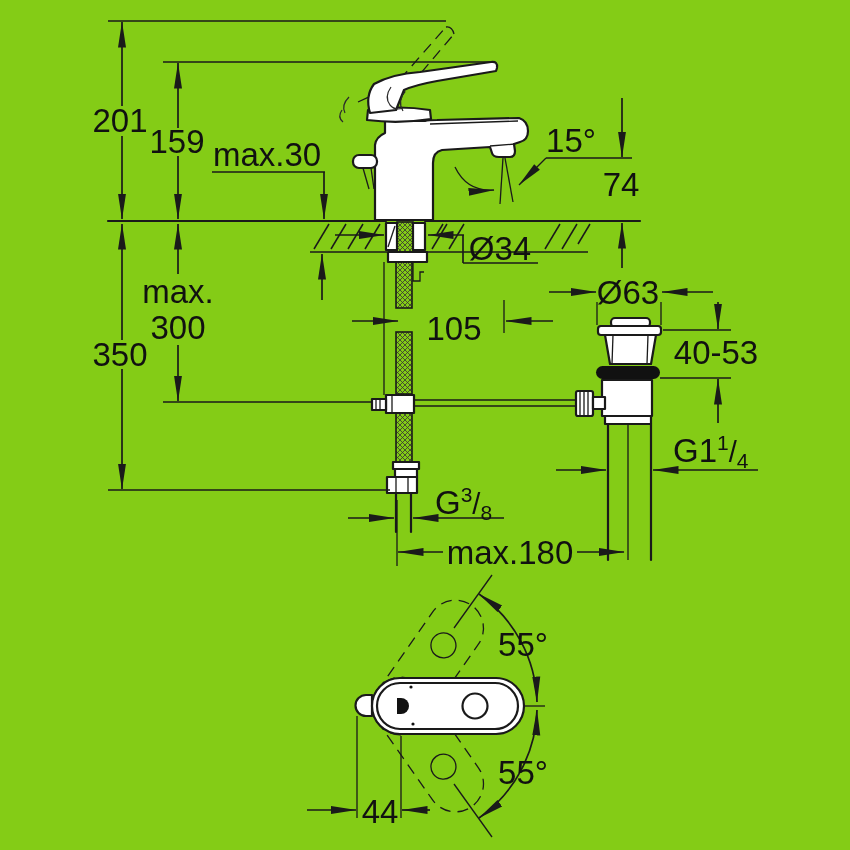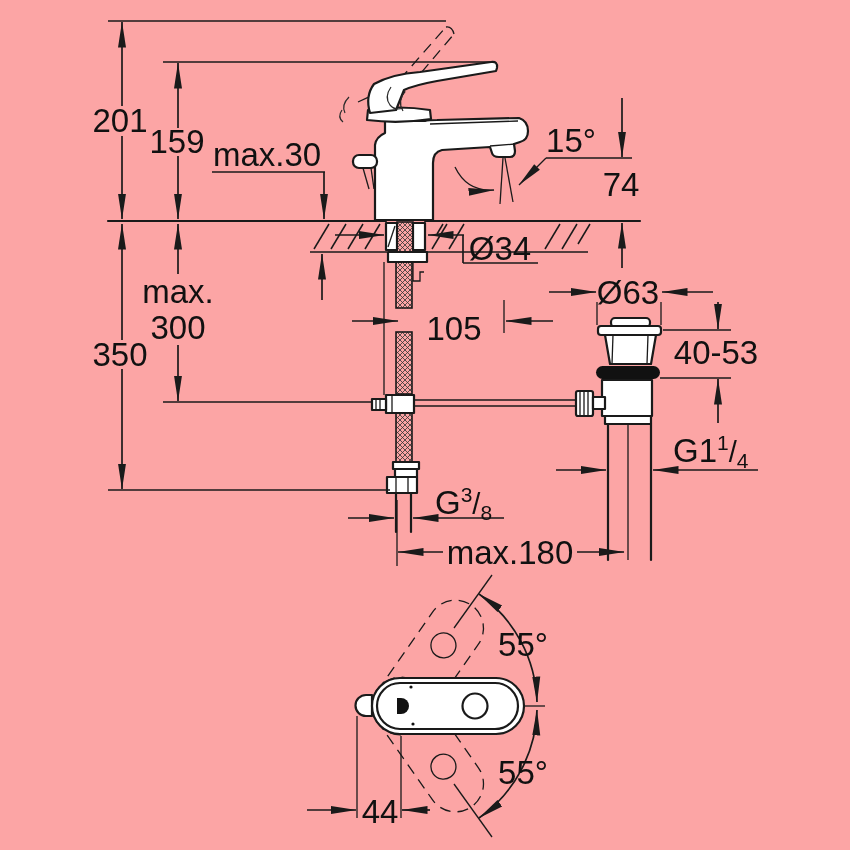--- a/index.html
+++ b/index.html
@@ -1,16 +1,16 @@
 <!DOCTYPE html>
 <html><head>
 <meta charset="utf-8">
 <style>
   html,body{margin:0;padding:0;background:#fff;}
-  .stage{position:relative;width:850px;height:850px;background:#fca5a5;overflow:hidden;}
+  .stage{position:relative;width:850px;height:850px;background:#84cc16;overflow:hidden;}
   svg{position:absolute;left:0;top:0;}
   text{font-family:"Liberation Sans","DejaVu Sans",sans-serif;font-size:33px;fill:#111;}
   .sup{font-size:21px;}
   .ol{stroke:#1a1a1a;fill:#ffffff;stroke-width:2.2;stroke-linejoin:round;}
   .ln{stroke:#1a1a1a;fill:none;stroke-width:2.2;stroke-linejoin:round;stroke-linecap:round;}
   .dim{stroke:#1a1a1a;fill:none;stroke-width:1.7;}
   .thin{stroke:#1a1a1a;fill:none;stroke-width:1.3;}
   .dsh{stroke-dasharray:11 7;}
   .sketch{stroke:#2a2a2a;fill:none;stroke-width:1.2;}
   .hatch line{stroke:#1a1a1a;stroke-width:1.5;}

